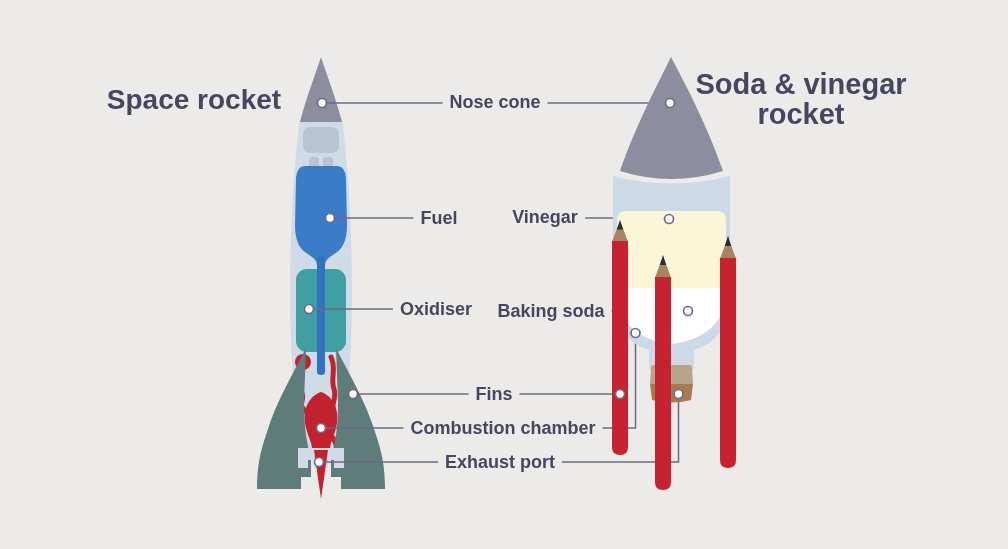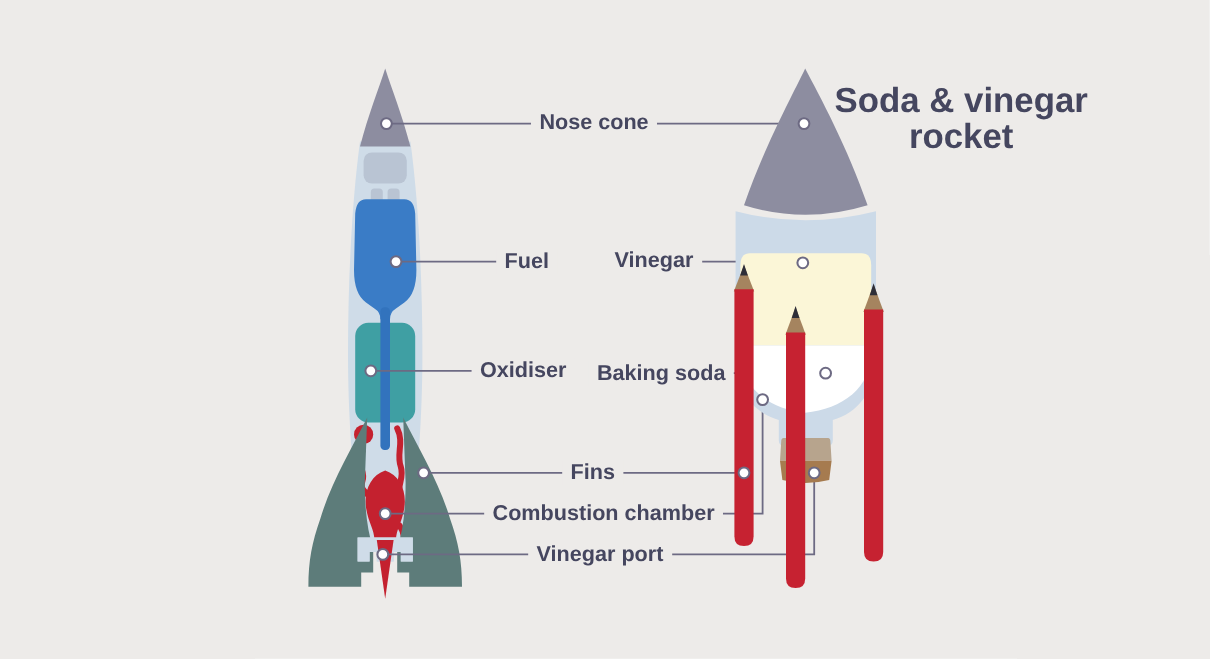--- a/index.html
+++ b/index.html
@@ -137,23 +137,24 @@
       <circle class="dot" cx="688" cy="311" r="4.5"></circle>
       <circle class="dot" cx="353" cy="394" r="4.5"></circle>
       <circle class="dot" cx="620" cy="394" r="4.5"></circle>
       <circle class="dot" cx="321" cy="428" r="4.5"></circle>
       <circle class="dot" cx="635.5" cy="333" r="4.5"></circle>
       <circle class="dot" cx="319" cy="462" r="4.5"></circle>
       <circle class="dot" cx="678.5" cy="394" r="4.5"></circle>
     </g>
   </svg>
 
+  <div class="title left" style="left:194px;top:100px;">Space rocket</div>
   <div class="title right" style="left:801px;top:99px;">Soda &amp; vinegar rocket</div>
 
   <div class="part-label" style="left:495px;top:102px;">Nose cone</div>
   <div class="part-label" style="left:439px;top:218px;">Fuel</div>
   <div class="part-label" style="left:545px;top:217px;text-align:center;">Vinegar</div>
   <div class="part-label" style="left:436px;top:309px;">Oxidiser</div>
   <div class="part-label" style="left:551px;top:311px;">Baking soda</div>
   <div class="part-label" style="left:494px;top:394px;text-align:center;">Fins</div>
   <div class="part-label" style="left:503px;top:428px;">Combustion chamber</div>
-  <div class="part-label" style="left:500px;top:462px;">Vinegar port</div>
+  <div class="part-label" style="left:500px;top:462px;">Exhaust port</div>
 </div>
 
 </body></html>

